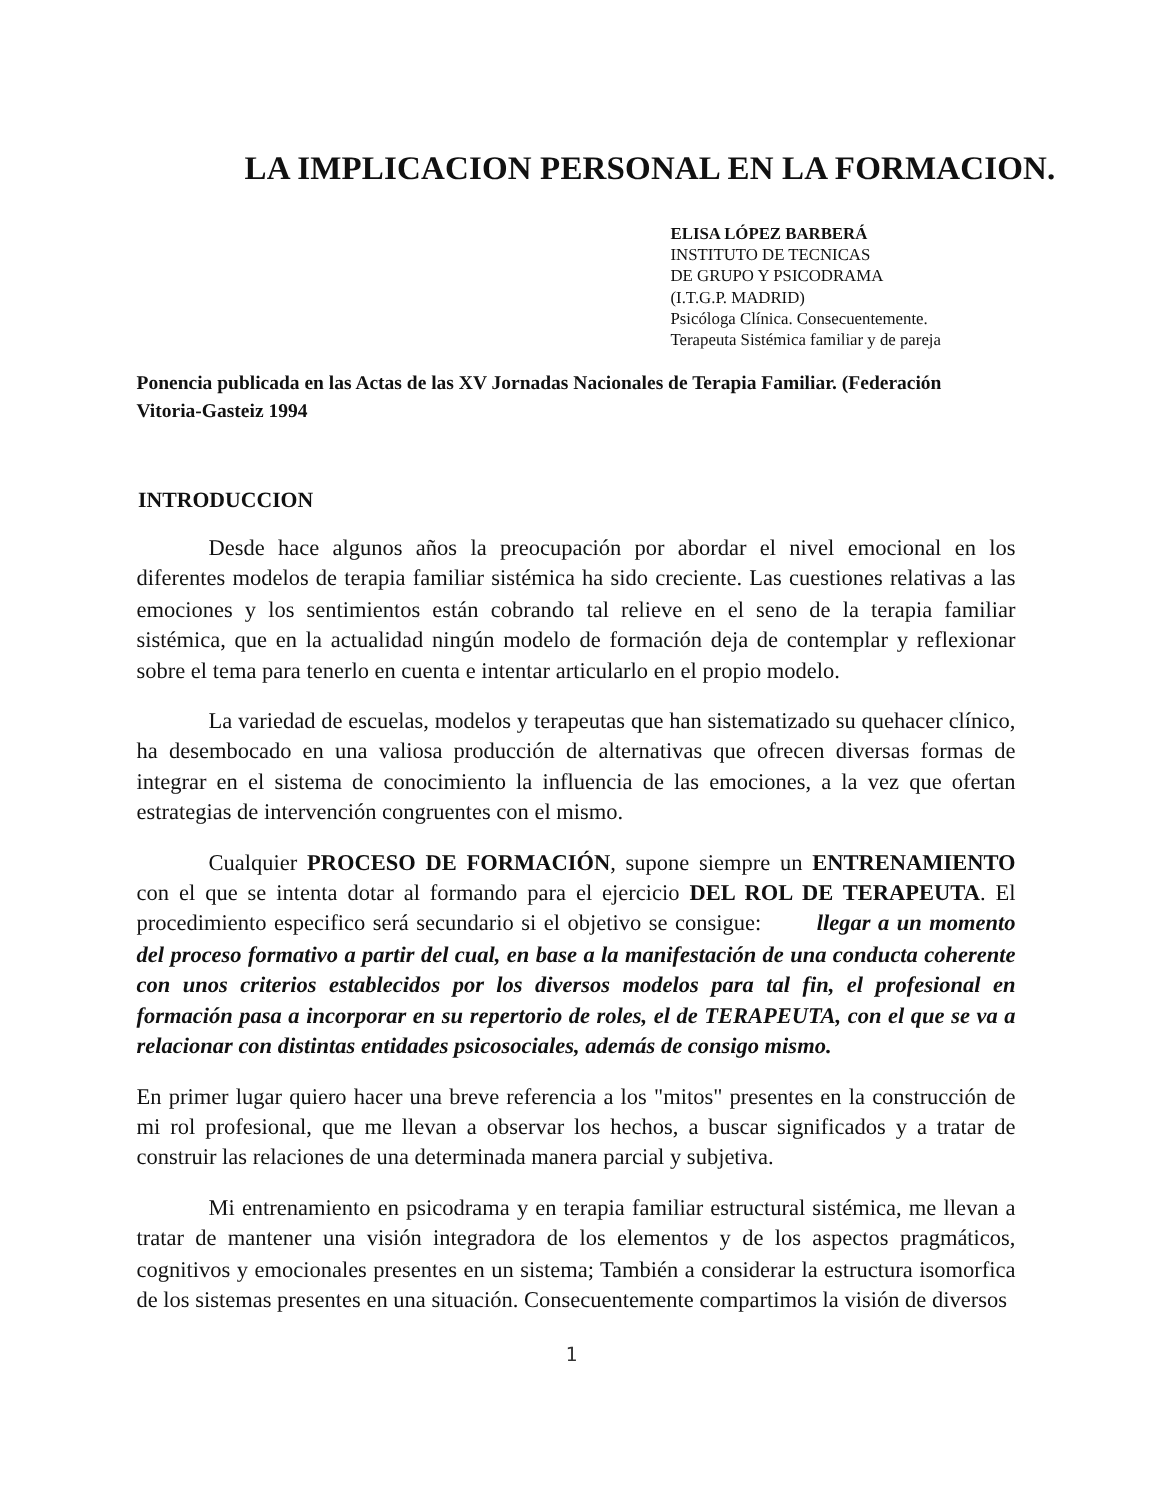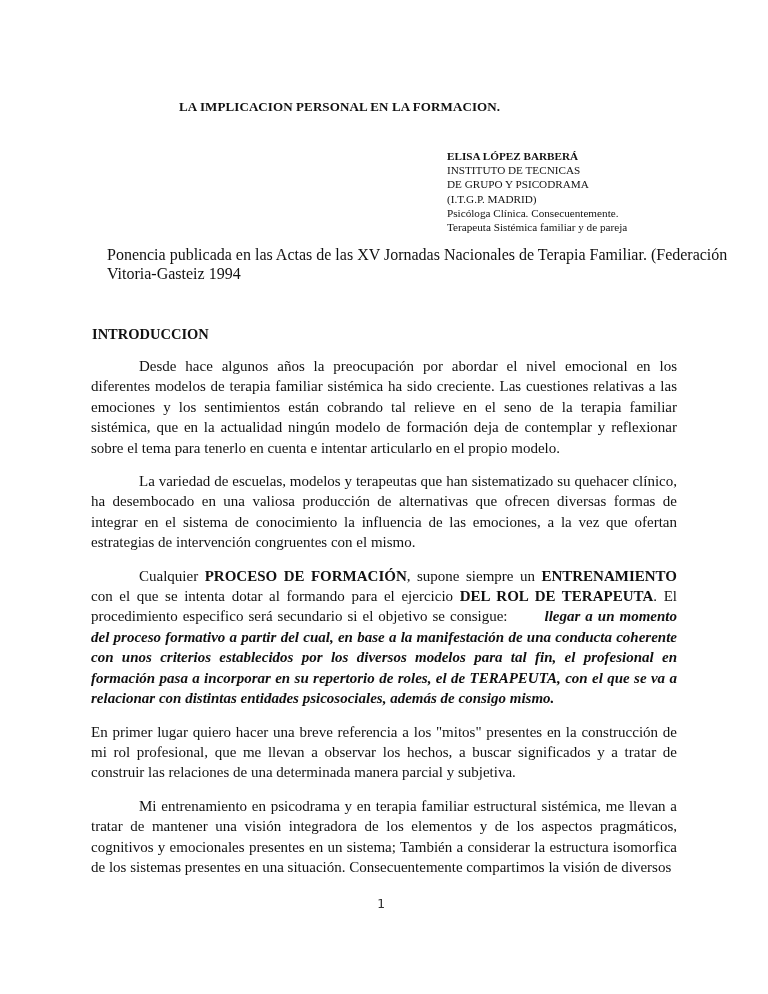--- a/index.html
+++ b/index.html
@@ -1,25 +1,25 @@
 <!DOCTYPE html>
 <html><head>
 <meta charset="utf-8">
 <style>
   html, body { margin: 0; padding: 0; background: #ffffff; }
   body { width: 768px; height: 994px; position: relative; overflow: hidden;
          font-family: "Liberation Serif", "DejaVu Serif", serif; color: #111; }
   .page { position: absolute; left: 91px; top: 0; width: 586px; }
-  .title { position: absolute; left: 88px; top: 99px; margin: 0;
-           font-size: 13px; font-weight: bold; letter-spacing: 0.1px; white-space: nowrap; }
+  .title { position: absolute; left: 72px; top: 99px; margin: 0;
+           font-size: 22px; font-weight: bold; letter-spacing: 0.1px; white-space: nowrap; }
   .affil { position: absolute; left: 356px; top: 149px; font-size: 11.2px; line-height: 14.2px; }
   .affil .name { font-weight: bold; }
   .affil div { white-space: nowrap; }
-  .pub { position: absolute; left: 16px; top: 246px; width: 586px; font-size: 16px; line-height: 18.6px;
-         font-weight: normal; }
+  .pub { position: absolute; left: 0; top: 246px; width: 586px; font-size: 13px; line-height: 18.6px;
+         font-weight: bold; }
   .pub div { white-space: nowrap; }
   .h-intro { position: absolute; left: 0; top: 325px; margin: 1px; font-size: 14.5px; font-weight: bold; }
   .body { position: absolute; left: 0; top: 356px; width: 586px; font-size: 15px; line-height: 20.4px;
           text-align: justify; }
   .body p { margin: 0 0 13px 0; }
   .body p.ind { text-indent: 48px; }
   .body b { font-weight: bold; }
   .body .bi { font-weight: bold; font-style: italic; margin-left: 32px; }
   .pagenum { position: absolute; left: 377px; top: 896px; font-family: "DejaVu Sans Mono", monospace;
              font-size: 13px; color: #333; }

